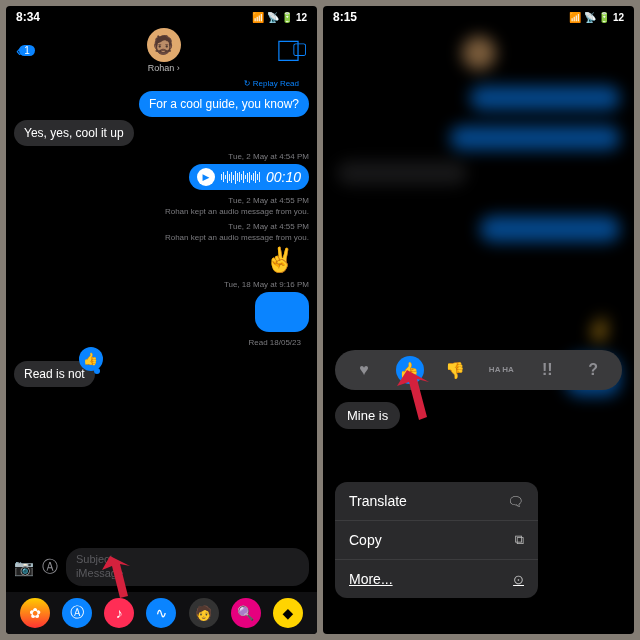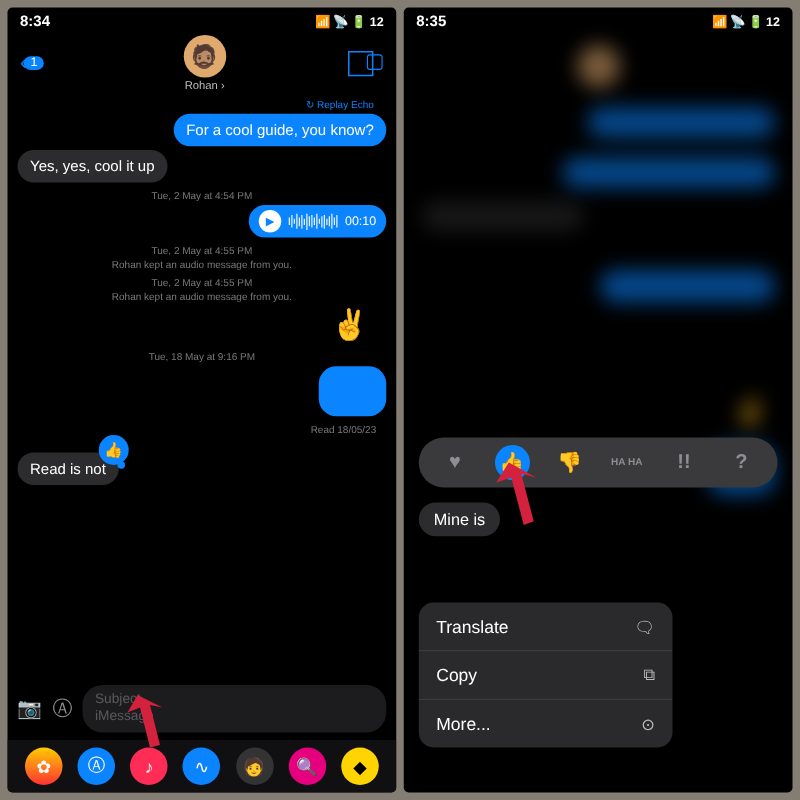--- a/index.html
+++ b/index.html
@@ -12,28 +12,28 @@
   .back-badge { background:#0a84ff; color:#fff; border-radius:9px; font-size:10px; padding:0 5px; margin-left:-2px; }
   .contact { display:flex; flex-direction:column; align-items:center; }
   .avatar { width:34px; height:34px; border-radius:50%; background:#e0a96d; display:flex; align-items:center; justify-content:center; font-size:18px; }
   .cname { font-size:9px; color:#bbb; margin-top:1px;text-align:center; }
   .video { color:#0a84ff; font-size:18px; }
   .thread { padding: 0 8px; }
   .row { display:flex; margin: 3px 0; }
   .row.right { justify-content:flex-end; }
   .bubble { background:#2c2c2e; color:#fff; padding:6px 10px; border-radius:14px; max-width:78%; font-size:12px; }
   .row.right .bubble { background:#0a84ff; }
-  .meta { text-align:center; font-size:8px; color:#7a7a7e; margin:6px 0 2px; }
+  .meta { text-align:right; font-size:8px; color:#7a7a7e; margin:6px 0 2px; }
   .meta.right { text-align:right; padding-right:8px; }
   .replay { text-align:right; color:#0a84ff; font-size:8px; padding-right:10px; }
   .audio { background:#0a84ff; border-radius:16px; padding:4px 8px; display:flex; align-items:center; gap:6px; }
   .playbtn { width:18px; height:18px; border-radius:50%; background:#fff; display:flex; align-items:center; justify-content:center; color:#0a84ff; font-size:9px; }
   .wave { display:flex; gap:1px; align-items:center; }
   .wave i { width:1px; background:#fff; opacity:.9; }
-  .dur { font-size:10px; color:#fff; }
+  .dur { font-size:14px; color:#fff;font-style:italic; }
   .emoji-row { text-align:right; padding-right:14px; font-size:24px; margin:4px 0; }
   .blankblue { width:54px; height:40px; background:#0a84ff; border-radius:14px; }
   .tapback { position:relative; }
   .tb-badge { position:absolute; top:-14px; right:-8px; width:24px; height:24px; background:#0a84ff; border-radius:50%; display:flex; align-items:center; justify-content:center; color:#fff; font-size:12px; }
   .tb-tail { position:absolute; bottom:-3px; right:3px; width:6px; height:6px; background:#0a84ff; border-radius:50%; }
   .composer { position:absolute; bottom:44px; left:0; right:0; padding:4px 8px; display:flex; align-items:center; gap:8px; }
   .cicon { color:#8e8e93; font-size:16px; }
   .fieldwrap { flex:1; background:#1c1c1e; border-radius:16px; padding:4px 10px 6px; }
   .fieldwrap .placeholder { color:#5a5a5e; font-size:11px; line-height:14px; }
   .dock { position:absolute; bottom:0; left:0; right:0; height:42px; background:#101012; display:flex; align-items:center; justify-content:space-around; padding:0 8px; }
@@ -43,21 +43,21 @@
 
   
   .blurred { filter: blur(8px); opacity:.55; position:absolute; inset:0; }
   .overlay { position:absolute; inset:0; }
   .tapbar { position:absolute; left:12px; right:12px; bottom:244px; background:#3a3a3c; height:40px; border-radius:20px; display:flex; align-items:center; justify-content:space-around; padding:0 6px; }
   .tapbar .ic { color:#8e8e93; font-size:16px; width:28px; height:28px; display:flex; align-items:center; justify-content:center; border-radius:50%; }
   .tapbar .ic.sel { background:#0a84ff; color:#fff; }
   .quoted { position:absolute; left:12px; bottom:205px; background:#2c2c2e; padding:6px 12px; border-radius:14px; font-size:13px; }
   .menu { position:absolute; left:12px; right:96px; bottom:36px; background:#2a2a2c; border-radius:12px; overflow:hidden; }
   .menu-item { display:flex; justify-content:space-between; align-items:center; padding:11px 14px; font-size:14px; color:#fff; border-bottom:1px solid #3c3c3e; }
-  .menu-item:last-child { border-bottom:none; }
+  .menu-item:last-child { border-bottom:none;text-decoration:underline; }
   .menu-item .micon { color:#bbb; font-size:13px; }
 
   
   .ghost { background:#0a84ff; border-radius:14px; position:absolute; }
 </style>
 </head>
 <body>
 
 <div class="phone">
   <div class="statusbar">
@@ -67,21 +67,21 @@
   <div class="nav">
     <div class="back">‹<span class="back-badge">1</span></div>
     <div class="contact">
       <div class="avatar">🧔🏽</div>
       <div class="cname"><span>Rohan</span> ›</div>
     </div>
     <div class="video">⃞▢</div>
   </div>
 
   <div class="thread">
-    <div class="replay">↻ <span>Replay Echo</span></div>
+    <div class="replay">↻ <span>Replay Read</span></div>
     <div class="row right">
         <div class="bubble">For a cool guide, you know?</div>
       </div>
     <div class="row">
         <div class="bubble">Yes, yes, cool it up</div>
       </div>
 
     <div class="meta">Tue, 2 May at 4:54 PM</div>
     <div class="row right">
       <div class="audio">
@@ -154,21 +154,21 @@
     <div class="dicon" style="background:#ff2d55">♪</div>
     <div class="dicon" style="background:#0a84ff">∿</div>
     <div class="dicon" style="background:#333">🧑</div>
     <div class="dicon" style="background:#e6007e">🔍</div>
     <div class="dicon" style="background:#ffd400;color:#000">◆</div>
   </div>
 </div>
 
 <div class="phone">
   <div class="statusbar" style="position:relative;z-index:3">
-    <span>8:35</span>
+    <span>8:15</span>
     <span class="status-right"><span>📶</span><span>📡</span><span>🔋</span><span>12</span></span>
   </div>
 
   <div class="blurred">
     <div style="position:absolute;top:30px;left:50%;transform:translateX(-50%);width:34px;height:34px;border-radius:50%;background:#e0a96d"></div>
     <div class="ghost" style="top:80px;right:14px;width:150px;height:24px"></div>
     <div class="ghost" style="top:120px;right:14px;width:170px;height:24px"></div>
     <div style="position:absolute;top:155px;left:14px;width:130px;height:24px;background:#2c2c2e;border-radius:14px"></div>
     <div class="ghost" style="top:210px;right:14px;width:140px;height:26px"></div>
     <div class="ghost" style="top:350px;right:14px;width:54px;height:40px"></div>

